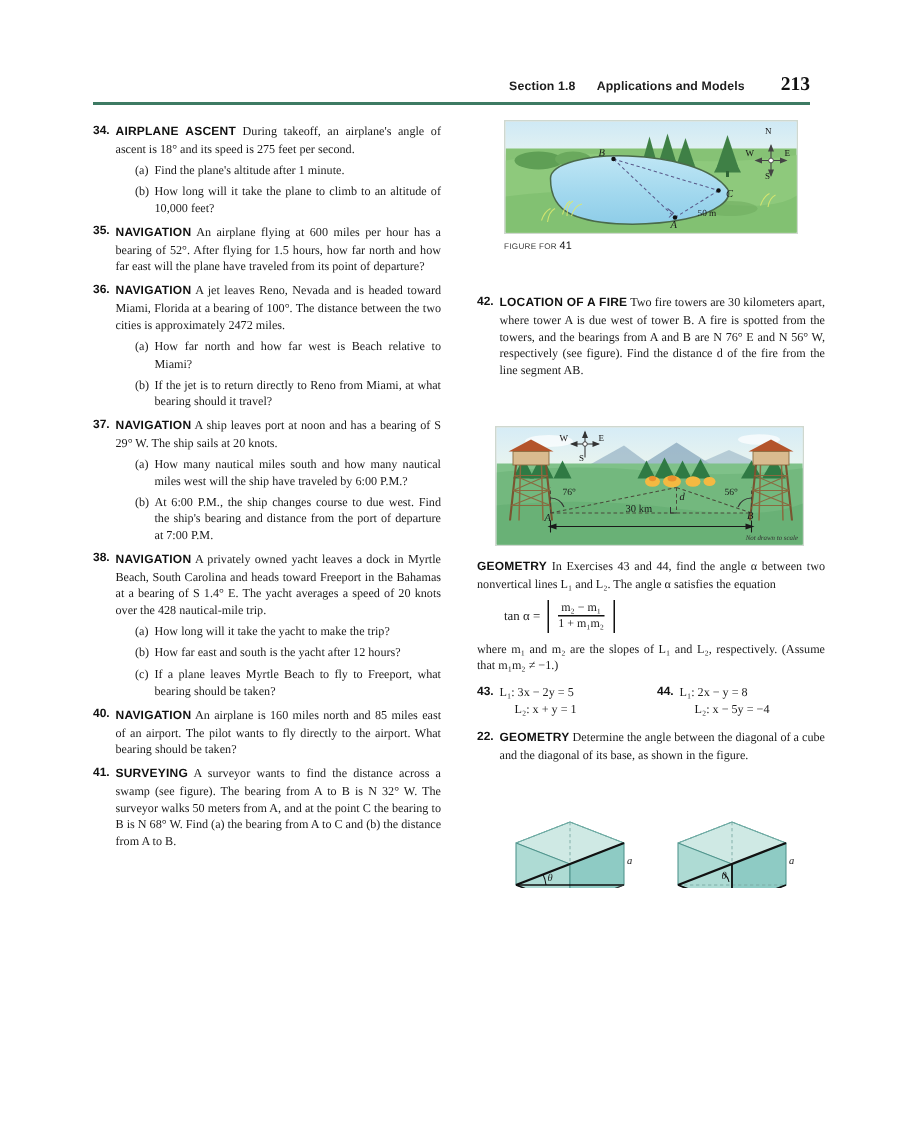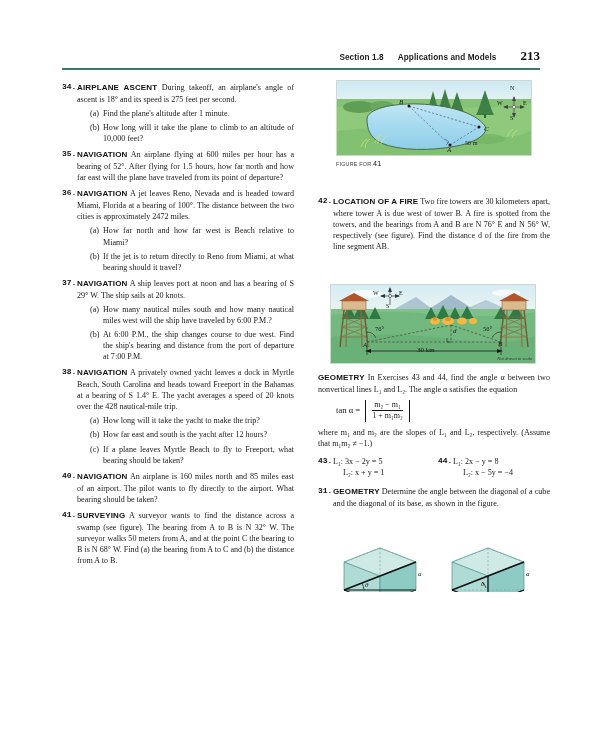--- a/index.html
+++ b/index.html
@@ -46,21 +46,21 @@
     width: 232px;
     font-size: 8.1px;
     line-height: 1.37;
     text-align: justify;
   }
   .col-left { left: 62px; }
   .col-right { left: 318px; }
 
   .ex { display: flex; margin-bottom: 5.0px; }
   .ex-num {
-    font-family: Liberation Mono, monospace;
+    font-family: Liberation Sans, sans-serif;
     font-weight: bold; font-size: 8.0px;
     width: 15px; flex: 0 0 15px; text-align: center; padding-right: 4px;
     color: #111;
   }
   .ex-body { flex: 1; }
   .cat {
     font-family: Liberation Sans, sans-serif;
     font-weight: bold; font-size: 8.0px; color: #111;
     letter-spacing: .15px;
   }
@@ -455,21 +455,21 @@
         <span style="position:absolute;left:9px;top:22px;font-size:6px;">S</span>
         <span style="position:absolute;left:-4px;top:9px;font-size:6px;">W</span>
         <span style="position:absolute;left:22px;top:9px;font-size:6px;">E</span>
       </div>
       
       <span style="position:absolute;left:44px;top:40px;font-size:6.4px;color:#1a1a1a;">76°</span>
       <span style="position:absolute;left:152px;top:40px;font-size:6.4px;color:#1a1a1a;">56°</span>
       <span style="position:absolute;left:122px;top:42px;font-size:7px;font-style:italic;">d</span>
       <span style="position:absolute;left:32px;top:56px;font-size:7px;font-style:italic;">A</span>
       <span style="position:absolute;left:167px;top:55px;font-size:7px;font-style:italic;">B</span>
-      <span style="position:absolute;left:86px;top:61px;font-size:7px;background:rgba(255,255,255,0);">30 km</span>
+      <span style="position:absolute;left:86px;top:50px;font-size:7px;background:rgba(255,255,255,0);">30 km</span>
       <span style="position:absolute;right:3px;bottom:2px;font-size:4.6px;font-style:italic;color:#333;">Not drawn to scale</span>
     </div>
   </div>
 
   <div class="col col-right" style="top:372px;">
 
     <div style="margin-bottom:2px;">
       <span class="cat">GEOMETRY</span>
       <span>In Exercises 43 and 44, find the angle α between two nonvertical lines L₁ and L₂. The angle α satisfies the equation</span>
     </div>
@@ -498,21 +498,21 @@
       <div class="pairitem">
         <div class="ex-num">44.</div>
         <div class="pairbody">
           <div class="eqline">L₁: 2x −  y =   8</div>
           <div class="eqline indent">L₂:  x − 5y = −4</div>
         </div>
       </div>
     </div>
 
     <div class="ex" style="margin-top:8px;">
-      <div class="ex-num">31.</div>
+      <div class="ex-num">22.</div>
       <div class="ex-body">
         <span class="cat">GEOMETRY</span>
         <span>Determine the angle between the diagonal of a cube and the diagonal of its base, as shown in the figure.</span>
       </div>
     </div>
   </div>
 
   <div class="figbox" id="fig45">
     <svg width="92" height="72" viewBox="0 0 92 72">
 

